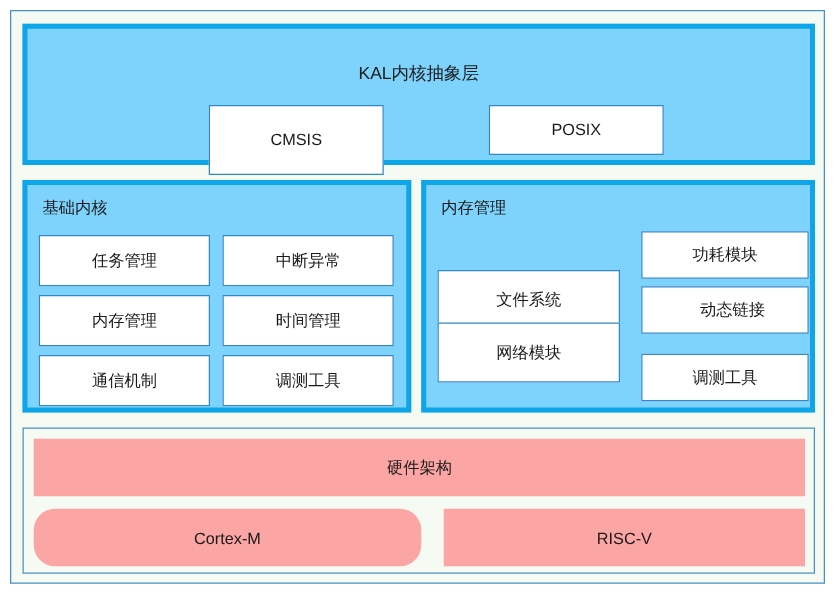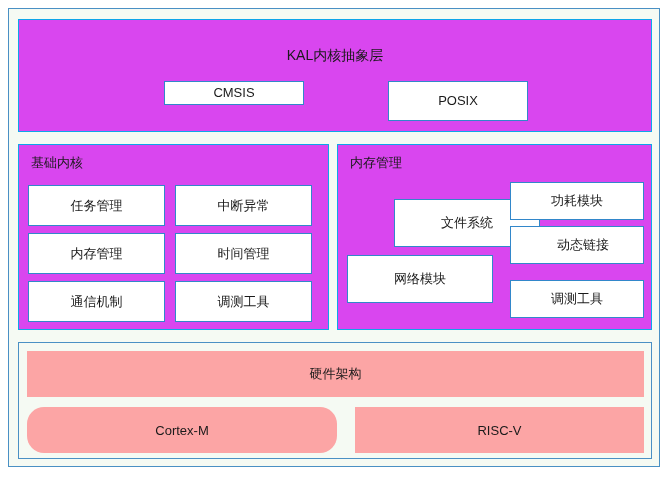--- a/index.html
+++ b/index.html
@@ -36,22 +36,22 @@
     justify-content: center;
     font-size: 13px;
     line-height: 1.2;
     color: #1a1a1a;
     position: absolute;
   }
 
   .panel {
     position: absolute;
     box-sizing: border-box;
-    border: 1px solid #0ea5e9;
-    background: #d946ef;
+    border: 4px solid #0ea5e9;
+    background: #7dd3fc;
   }
 
   .panel-label {
     position: absolute;
     left: 12px;
     top: 9px;
     font-size: 13px;
     color: #1a1a1a;
     white-space: nowrap;
   }
@@ -69,21 +69,21 @@
     top: 27px;
     width: 100%;
     text-align: center;
     font-size: 14px;
     color: #1a1a1a;
   }
   .kal-cmsis {
     left: 145px;
     top: 61px;
     width: 140px;
-    height: 24px;
+    height: 56px;
     text-align: center;
   }
   .kal-posix {
     left: 369px;
     top: 61px;
     width: 140px;
     height: 40px;
   }
 
   
@@ -108,21 +108,21 @@
     left: 328px;
     top: 135px;
     width: 315px;
     height: 186px;
   }
   .ext-big {
     left: 9px;
     width: 146px;
     height: 48px;
   }
-  .ext-big-0 { top: 54px; margin-left: 47px; }
+  .ext-big-0 { top: 68px; }
   .ext-big-1 { top: 110px; }
   .ext-small {
     left: 172px;
     width: 134px;
     height: 38px;
   }
   .ext-small-0 { top: 37px; }
   .ext-small-1 { top: 81px; padding-left: 12px; }
   .ext-small-2 { top: 135px; }
 

